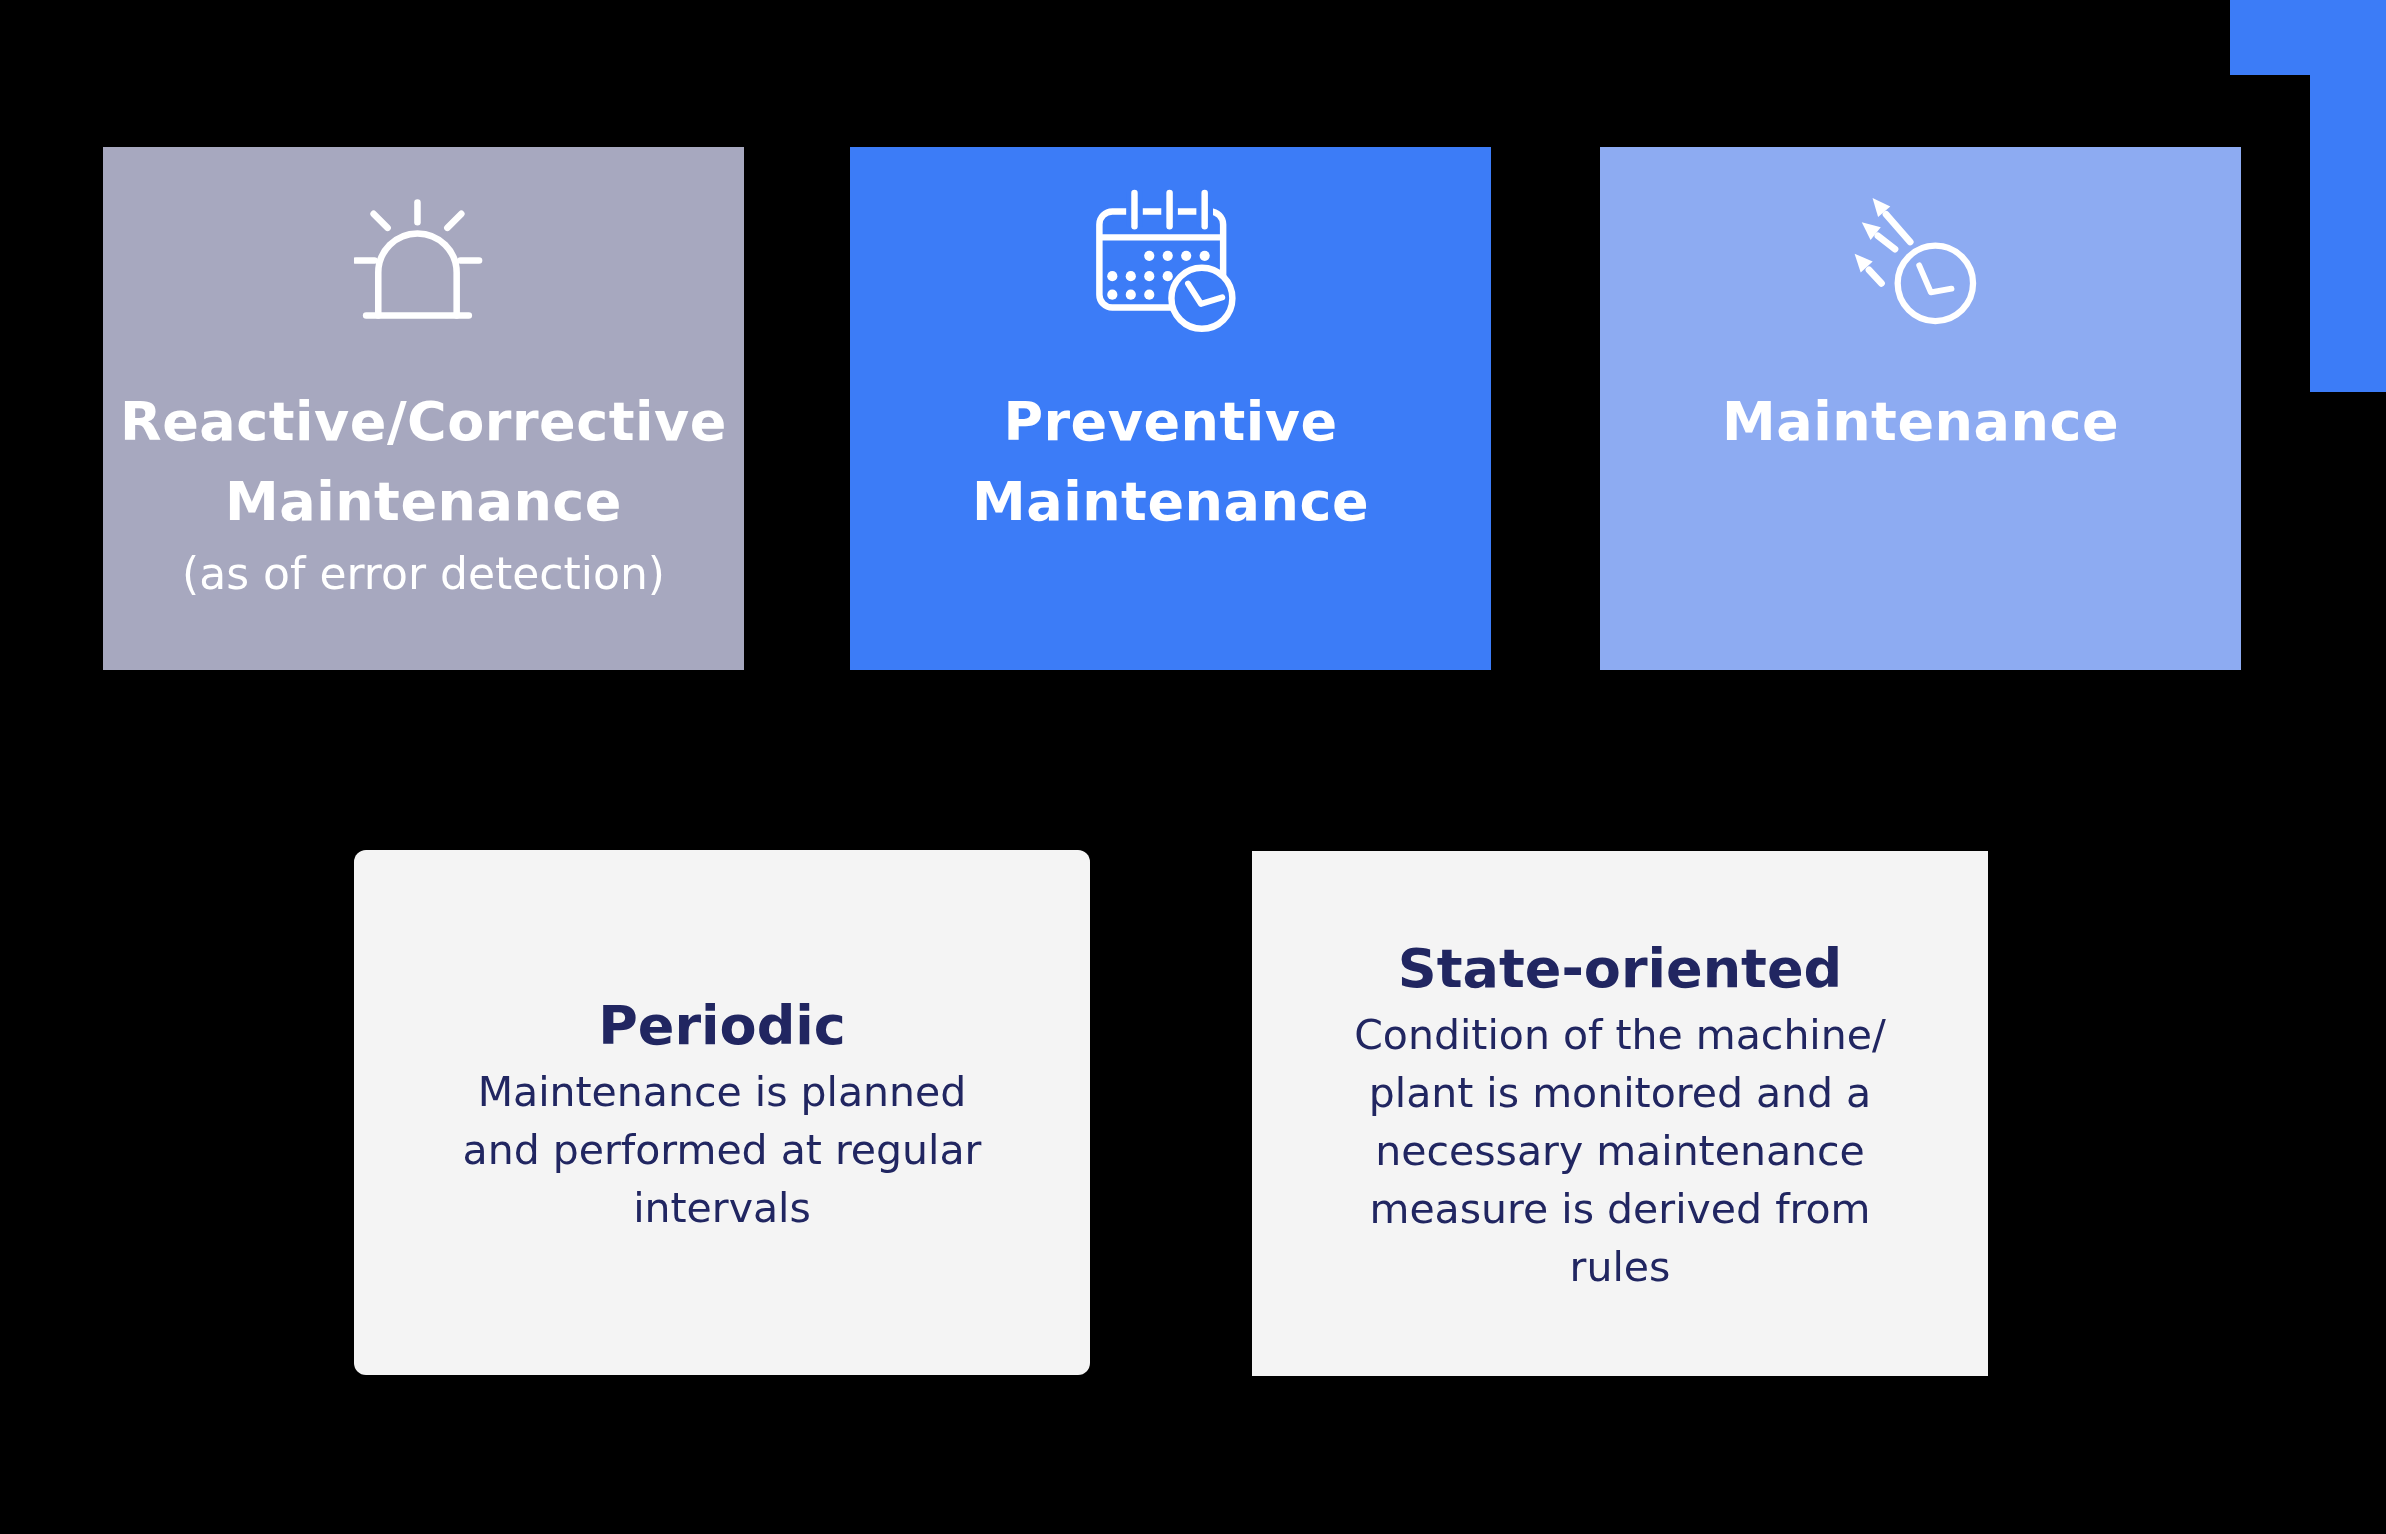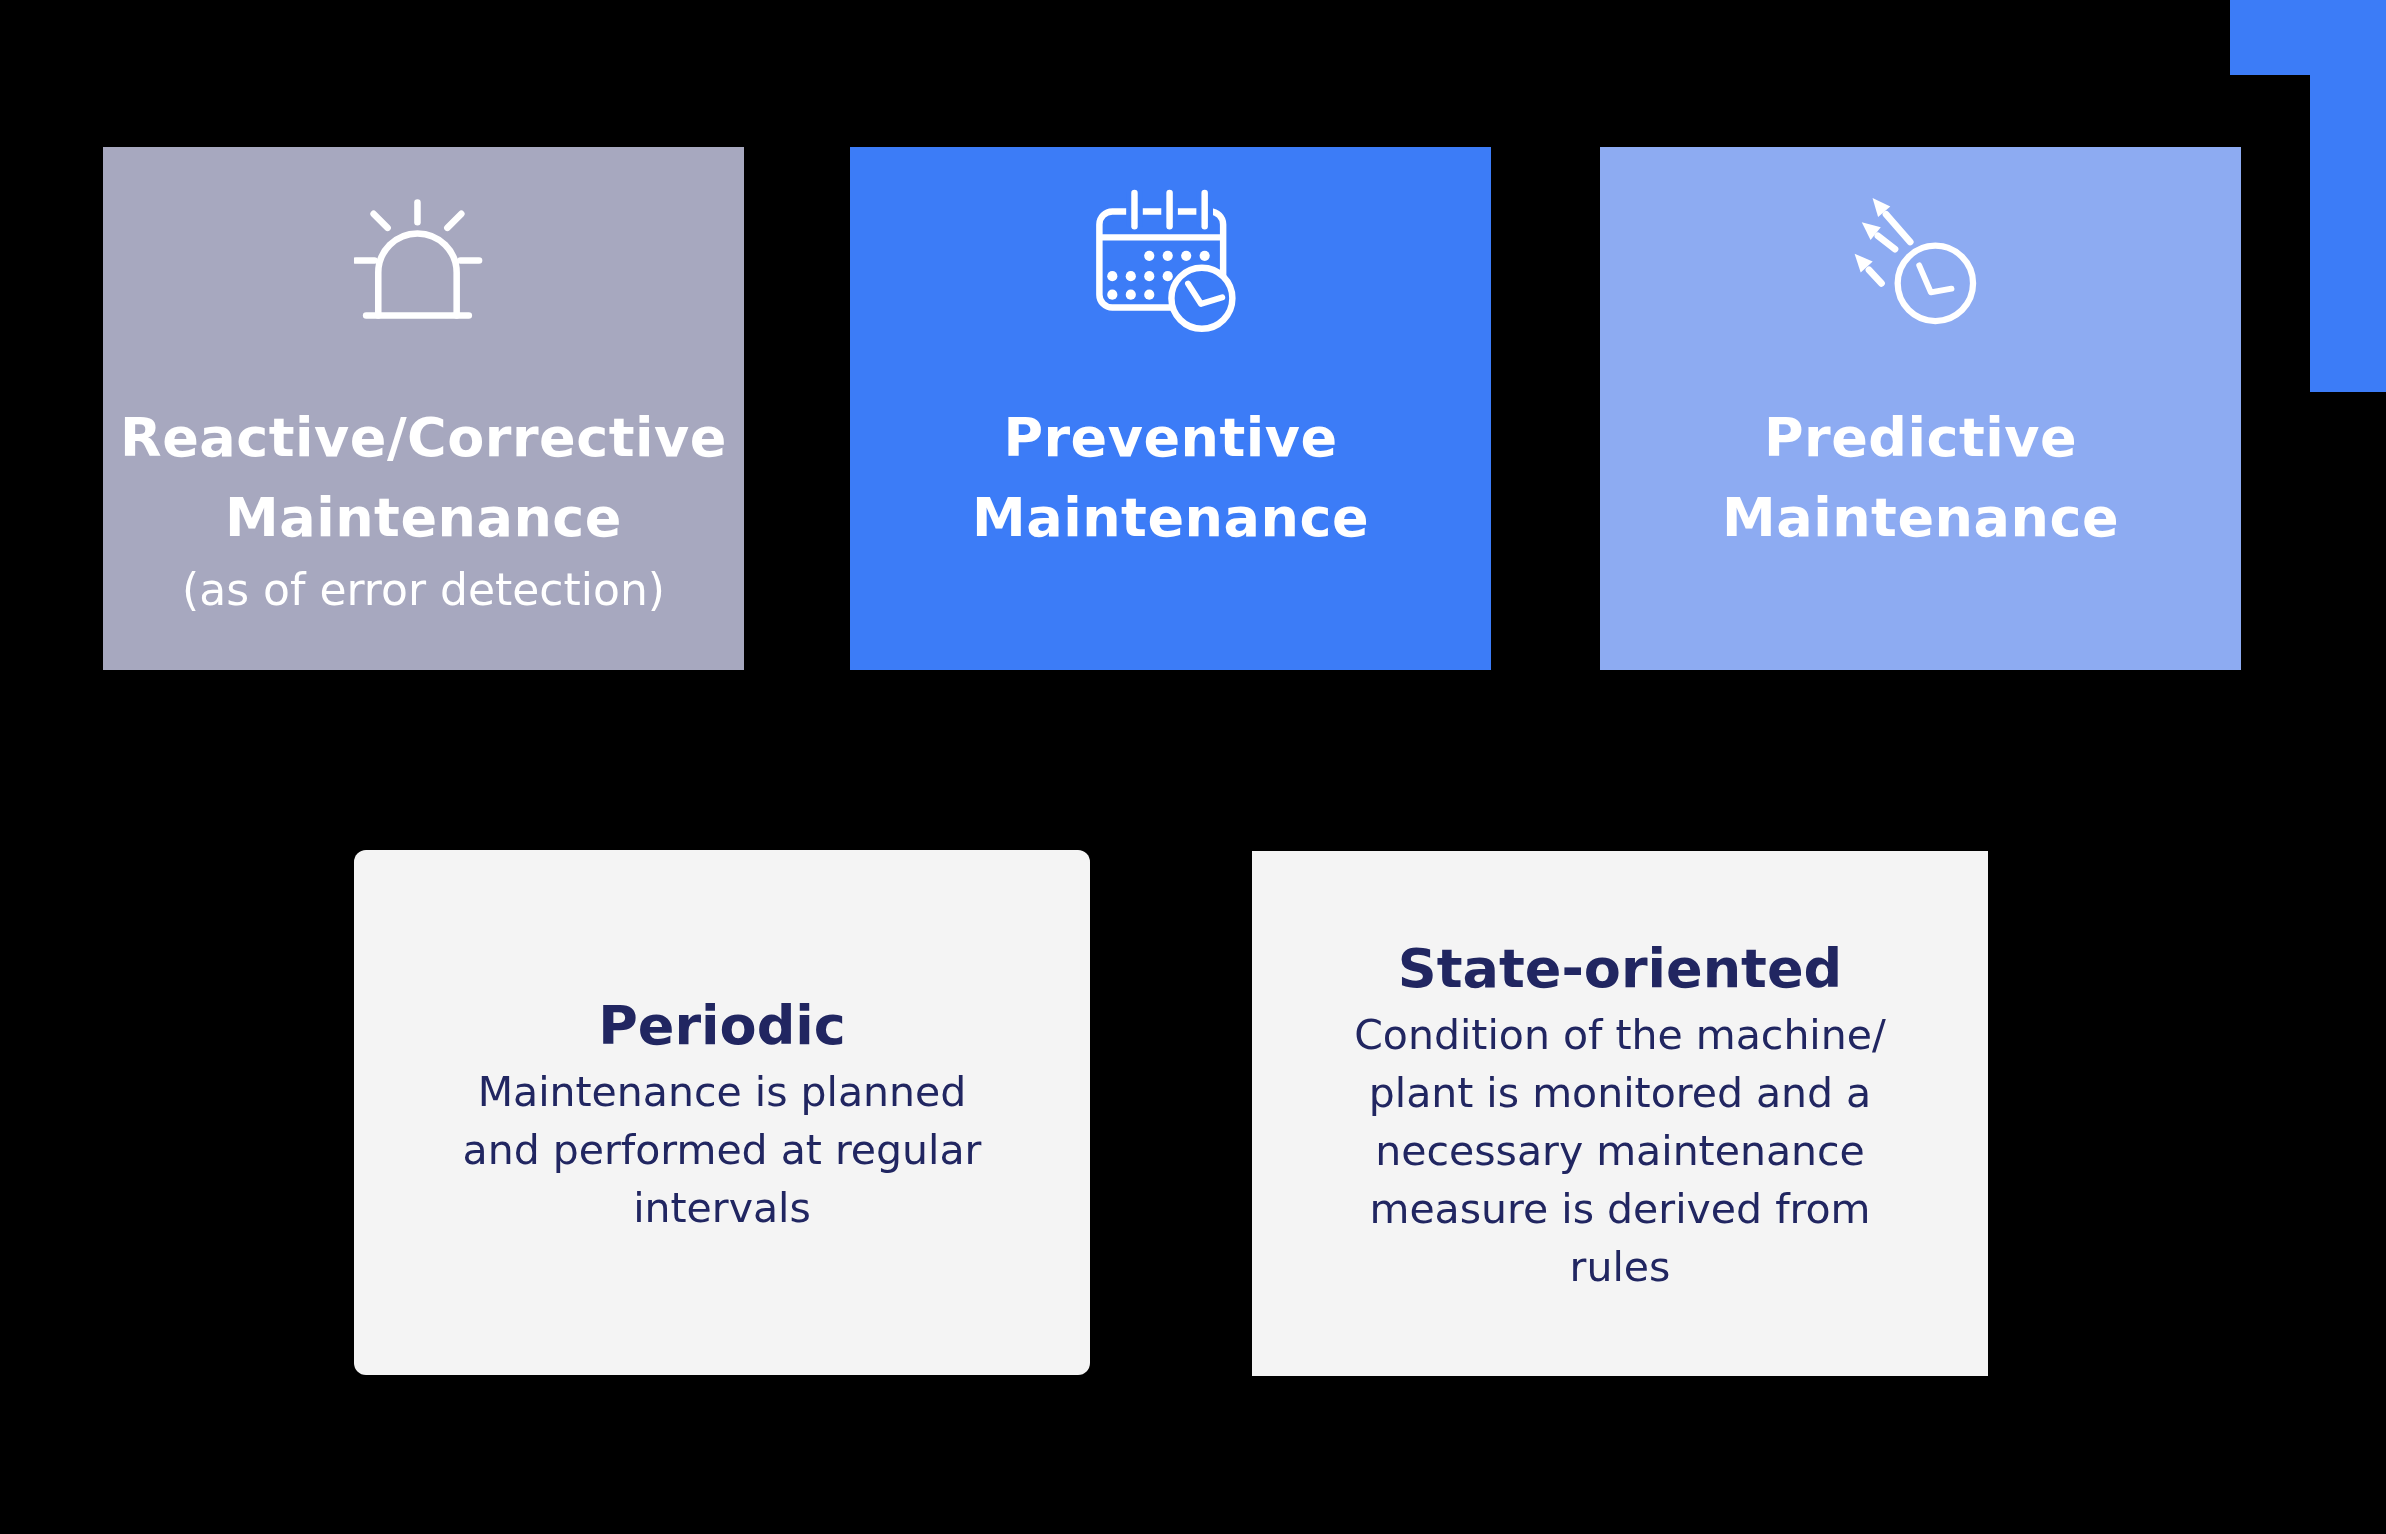--- a/index.html
+++ b/index.html
@@ -28,21 +28,21 @@
   .card-state    { left: 1252px; top: 851px; width: 736px; height: 525px; justify-content: center; }
 
   .icon-wrap {
     height: 158px;
     display: flex;
     align-items: center;
     justify-content: center;
     flex: none;
   }
   .top-title {
-    margin-top: 59px;
+    margin-top: 43px;
     font-size: 54px;
     font-weight: 700;
     line-height: 80px;
     letter-spacing: 0.5px;
   }
   .top-subtitle {
     margin-top: 1.9px;
     font-size: 44px;
     font-weight: 400;
     line-height: 60px;
@@ -142,21 +142,20 @@
           <path d="M34 102 L20 87"></path>
         </g>
         <g fill="#FFFFFF">
           <polygon points="24,7 43.8,16.3 30.2,28.1"></polygon>
           <polygon points="12,34 33.2,39.6 21.8,53.6"></polygon>
           <polygon points="4,69 24.2,77.7 10.8,89.9"></polygon>
         </g>
       </svg>
     </div>
     <div class="top-title">
-      <div>Predictive</div>
       <div>Maintenance</div>
     </div>
   </div>
 
   <div class="card card-periodic" style="background-color: rgb(244, 244, 244); color: rgb(33, 38, 97); border-radius: 12px;">
     <div class="bottom-title">Periodic</div>
     <div class="bottom-body">
       <div>Maintenance is planned</div>
       <div>and performed at regular</div>
       <div>intervals</div>

